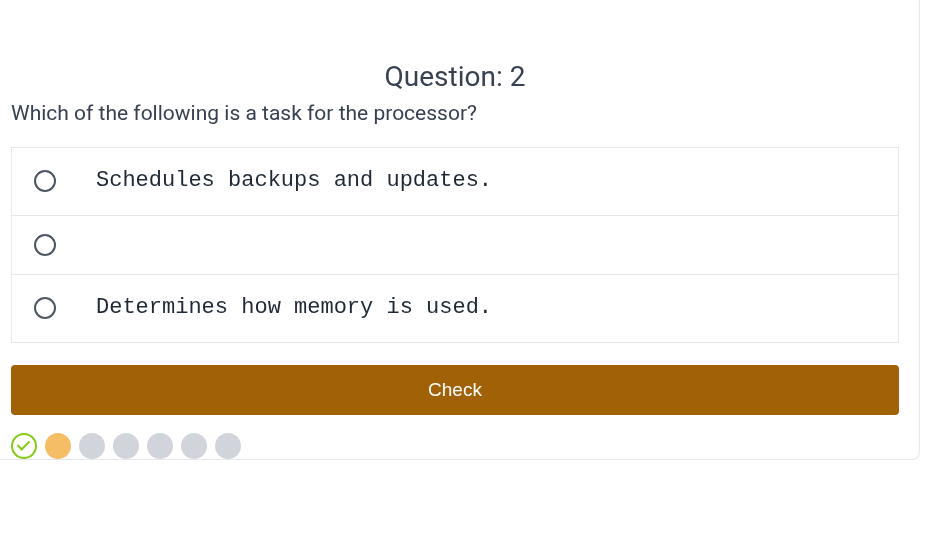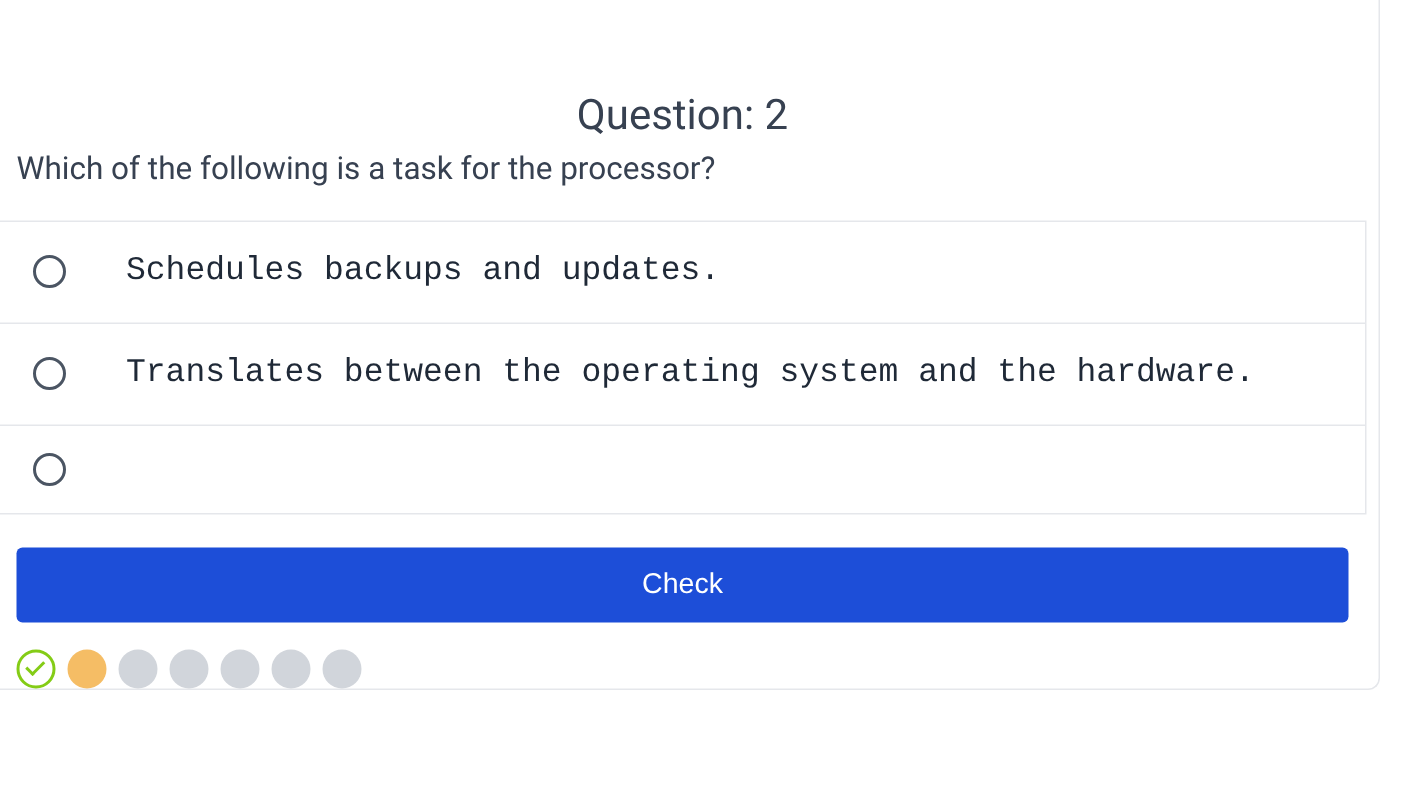--- a/index.html
+++ b/index.html
@@ -30,21 +30,21 @@
     }
     .question-prompt {
       font-size: 21px;
       color: #374151;
       font-weight: 400;
       padding: 0 20px 22px 20px;
     }
     .options {
       border: 1px solid #e5e7eb;
       border-radius: 0;
-      margin: 0 8px;
+      margin: 0 20px;
       overflow: hidden;
     }
     .option {
       display: flex;
       align-items: center;
       padding: 18px 22px;
       border-bottom: 1px solid #e5e7eb;
       cursor: pointer;
     }
     .option:last-child { border-bottom: none; }
@@ -59,21 +59,21 @@
     .option-text {
       font-family: "Courier New", Courier, monospace;
       font-size: 22px;
       color: #1f2937;
       line-height: 1.4;
     }
     .check-btn {
       display: block;
       width: calc(100% - 40px);
       margin: 22px 20px 10px 20px;
-      background: #1d4ed8;
+      background: #a16207;
       color: #ffffff;
       font-size: 19px;
       font-weight: 500;
       text-align: center;
       padding: 14px 0;
       border: none;
       border-radius: 4px;
       cursor: pointer;
     }
     .progress-row {
@@ -118,24 +118,24 @@
   <h2 class="question-header">Question: 2</h2>
   <p class="question-prompt">Which of the following is a task for the processor?</p>
 
   <div class="options">
     <div class="option">
       <span class="radio"></span>
       <span class="option-text">Schedules backups and updates.</span>
     </div>
     <div class="option">
       <span class="radio"></span>
-      <span class="option-text">Translates between the operating system and the hardware.</span>
     </div>
     <div class="option">
       <span class="radio"></span>
+      <span class="option-text">Determines how memory is used.</span>
     </div>
   </div>
 
   <button class="check-btn">Check</button>
 
   <div class="progress-row">
     <span class="dot dot-done"></span>
     <span class="dot dot-current"></span>
     <span class="dot dot-future"></span>
     <span class="dot dot-future"></span>

